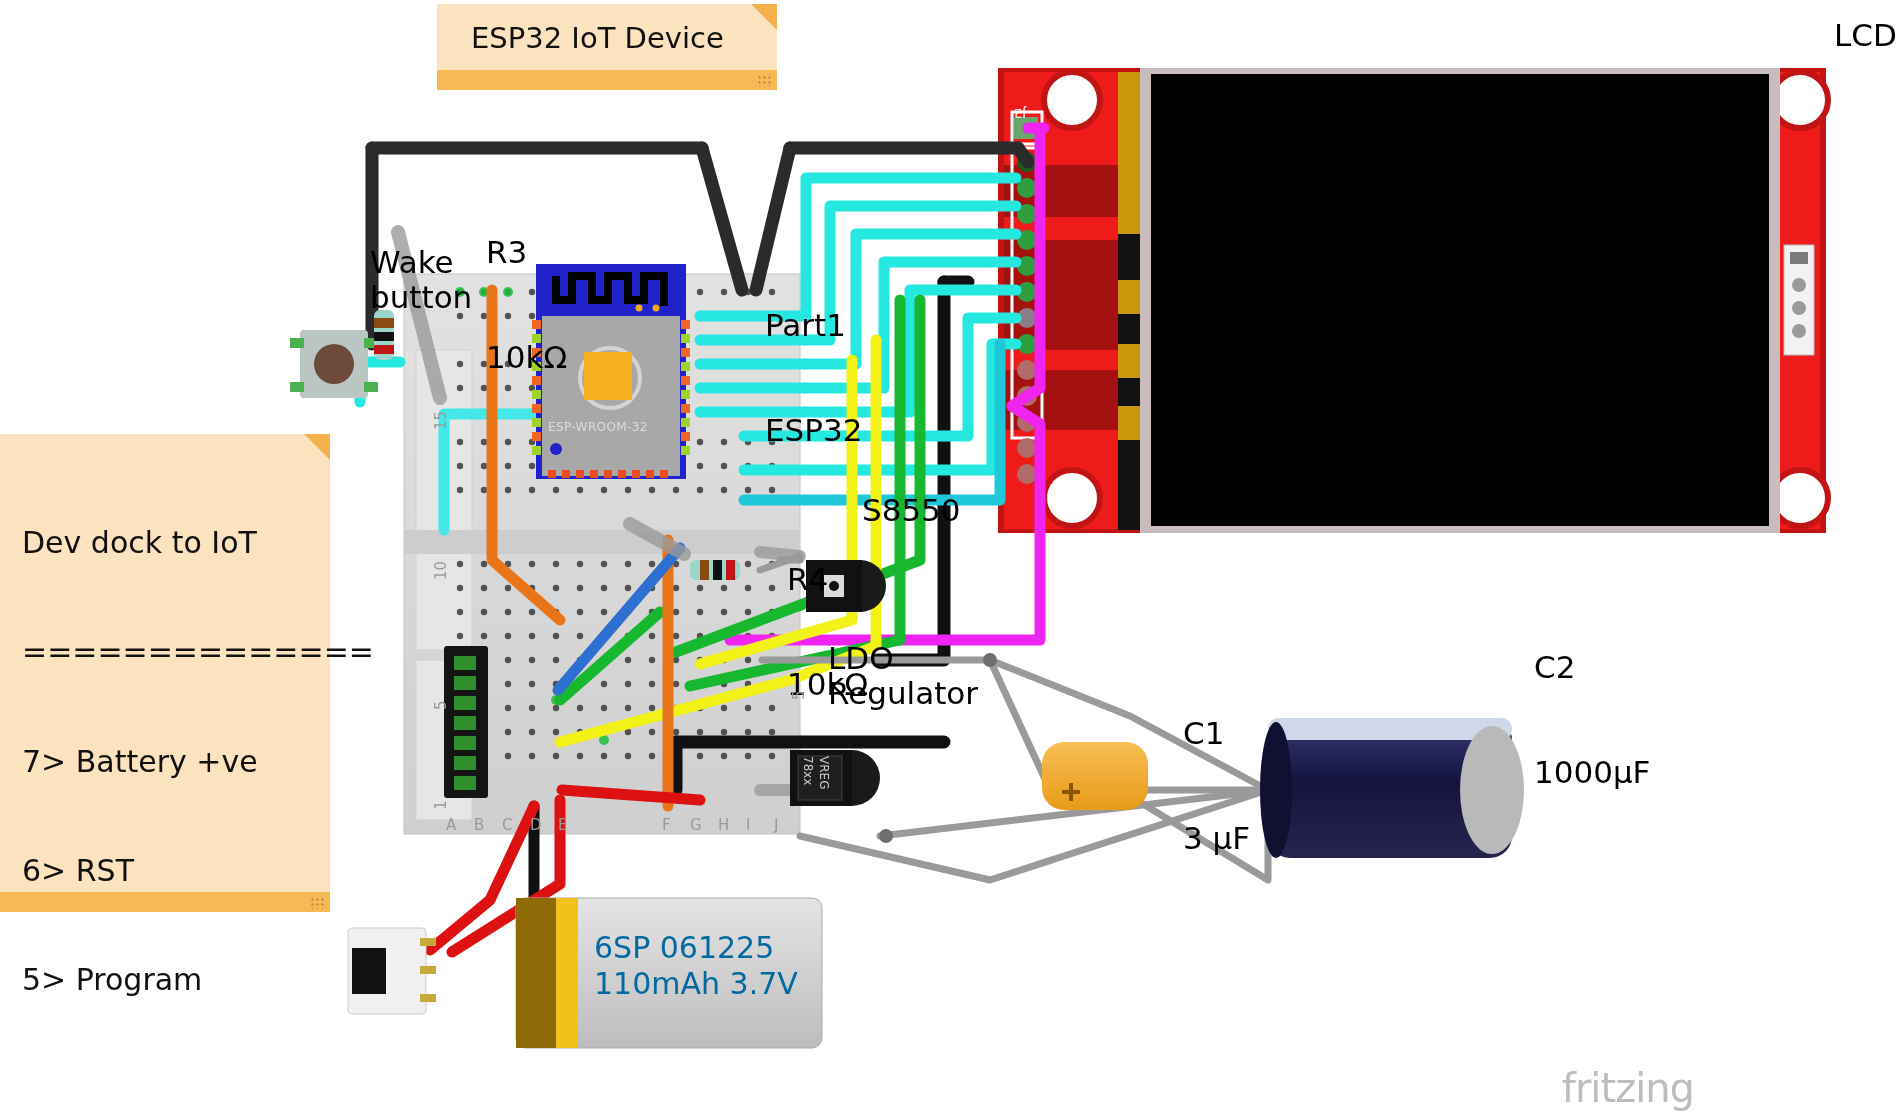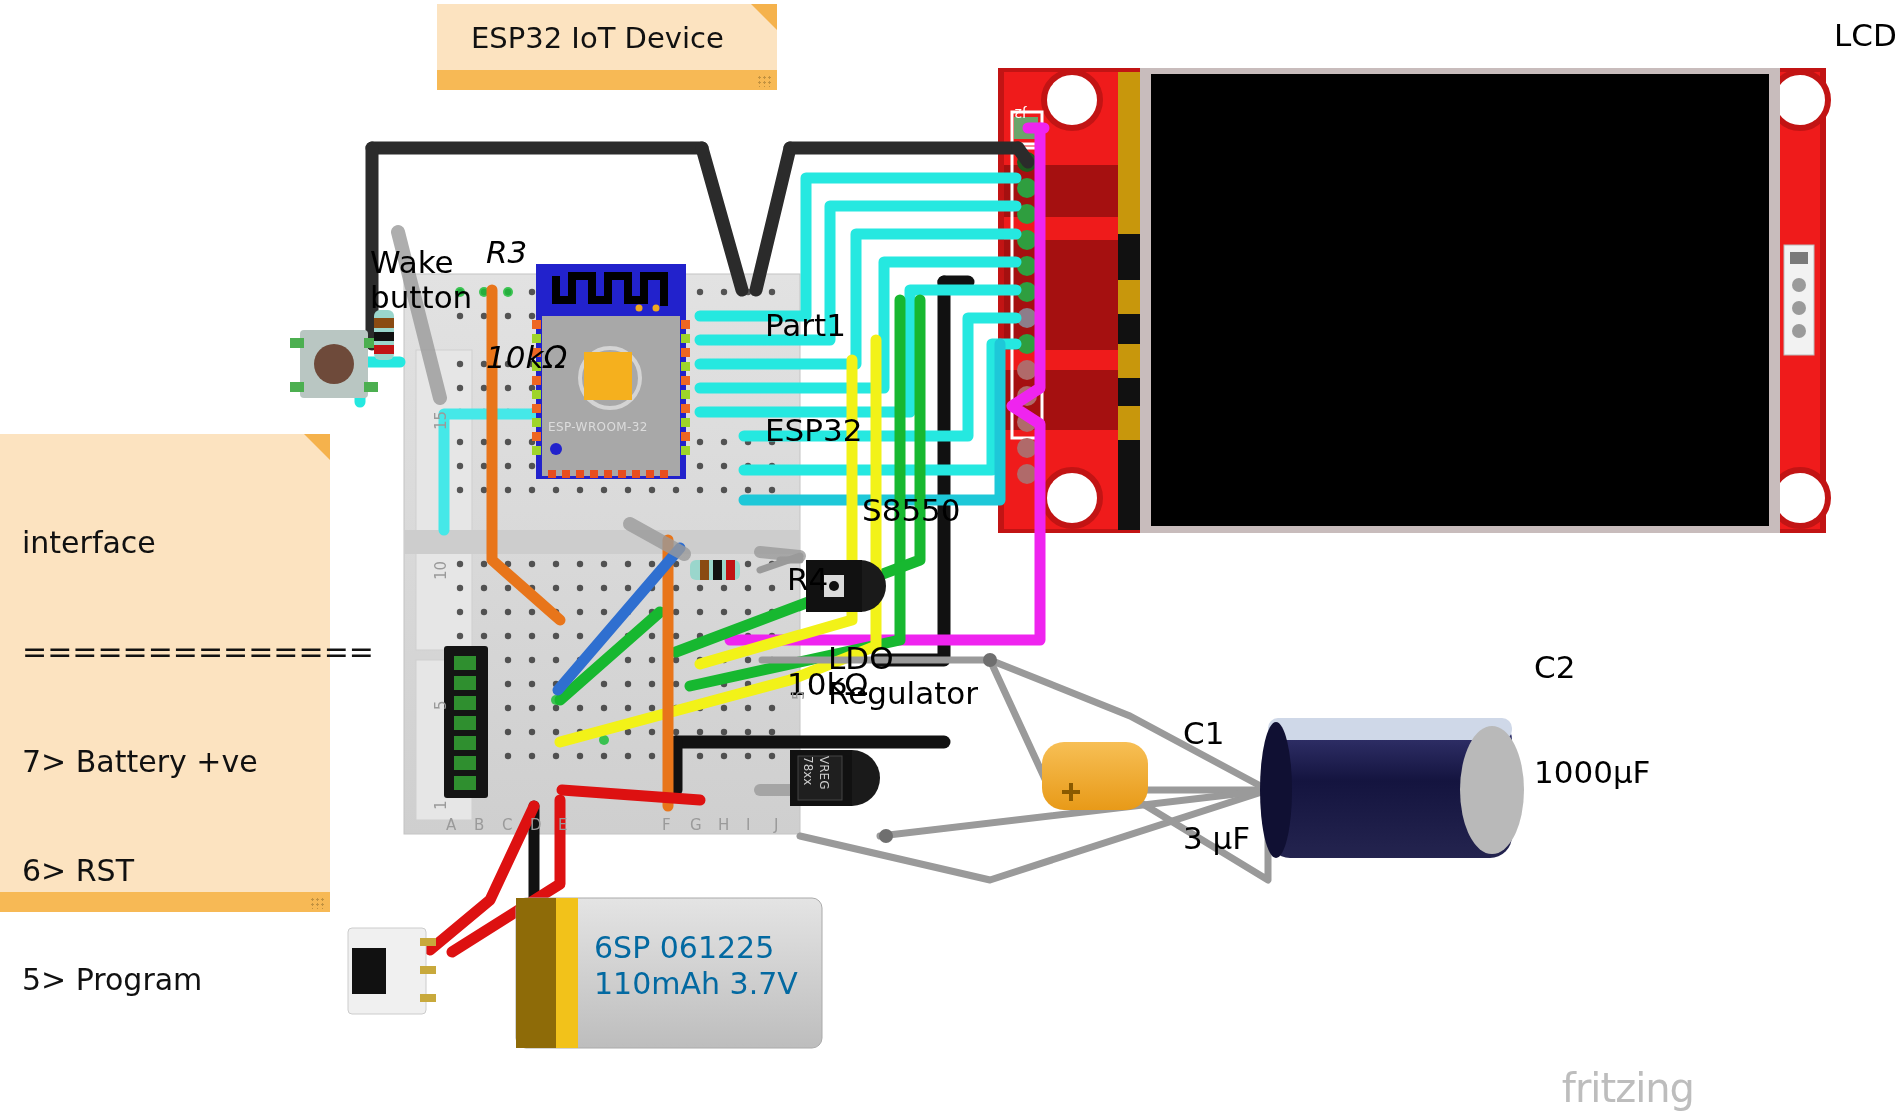--- a/index.html
+++ b/index.html
@@ -21,21 +21,21 @@
 
   #note-title{left:437px;top:4px;width:340px;height:86px;}
   #note-title .body{font-size:29px;top:16px;left:34px;}
   #note-iface{left:0px;top:434px;width:330px;height:478px;}
   #note-iface .body{top:18px;left:22px;font-size:30px;line-height:1.215;}
 
   
   .lbl{position:absolute;color:#000;font-size:31px;line-height:1.12;white-space:pre;}
 
   #lbl-lcd{left:1834px;top:18px;}
-  #lbl-r3{left:486px;top:166px;font-style:italic;}
+  #lbl-r3{left:486px;top:166px;}
   #lbl-wake{left:370px;top:245px;}
   #lbl-part1{left:765px;top:239px;}
   #lbl-r4{left:787px;top:493px;}
   #lbl-s8550{left:862px;top:493px;}
   #lbl-ldo{left:828px;top:641px;}
   #lbl-c1{left:1183px;top:647px;}
   #lbl-c2{left:1534px;top:581px;}
 
   
   #fritz{position:absolute;right:18px;bottom:8px;font-size:40px;color:#bdbdbd;
@@ -634,21 +634,21 @@
   <div class="note" id="note-title">
     <div class="fold"></div>
     <div class="body">ESP32 IoT Device</div>
     <div class="footer"></div>
     <div class="dots"></div>
   </div>
 
   <div class="note" id="note-iface">
     <div class="fold"></div>
     <div class="body">
-      <div>interface</div>
+      <div>Dev dock to IoT</div>
       <div>==============</div>
       <div>7&gt; Battery +ve</div>
       <div>6&gt; RST</div>
       <div>5&gt; Program</div>
       
       
       
       
     </div>
     <div class="footer"></div>

